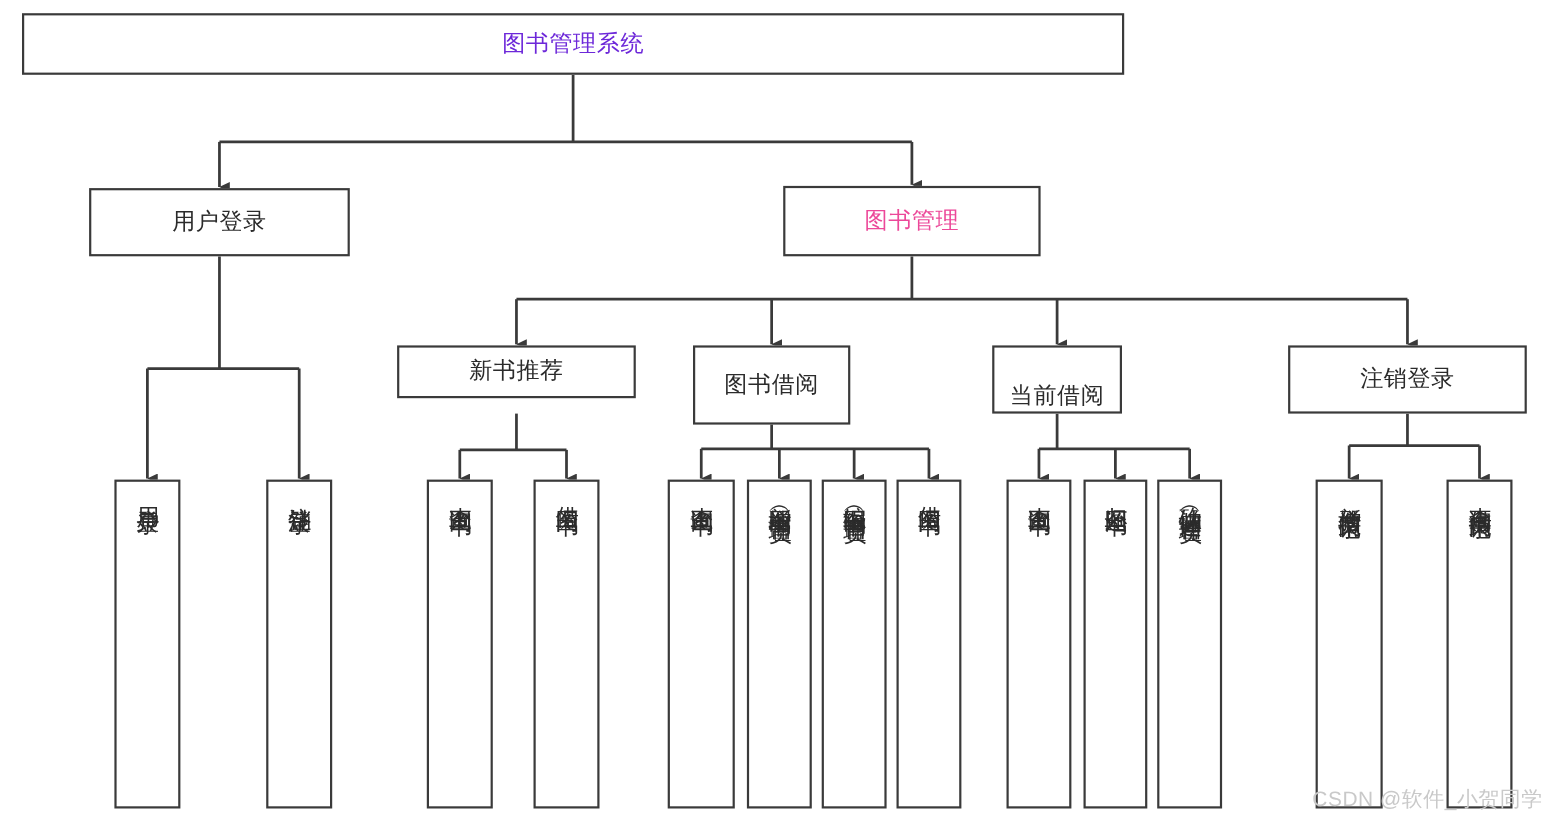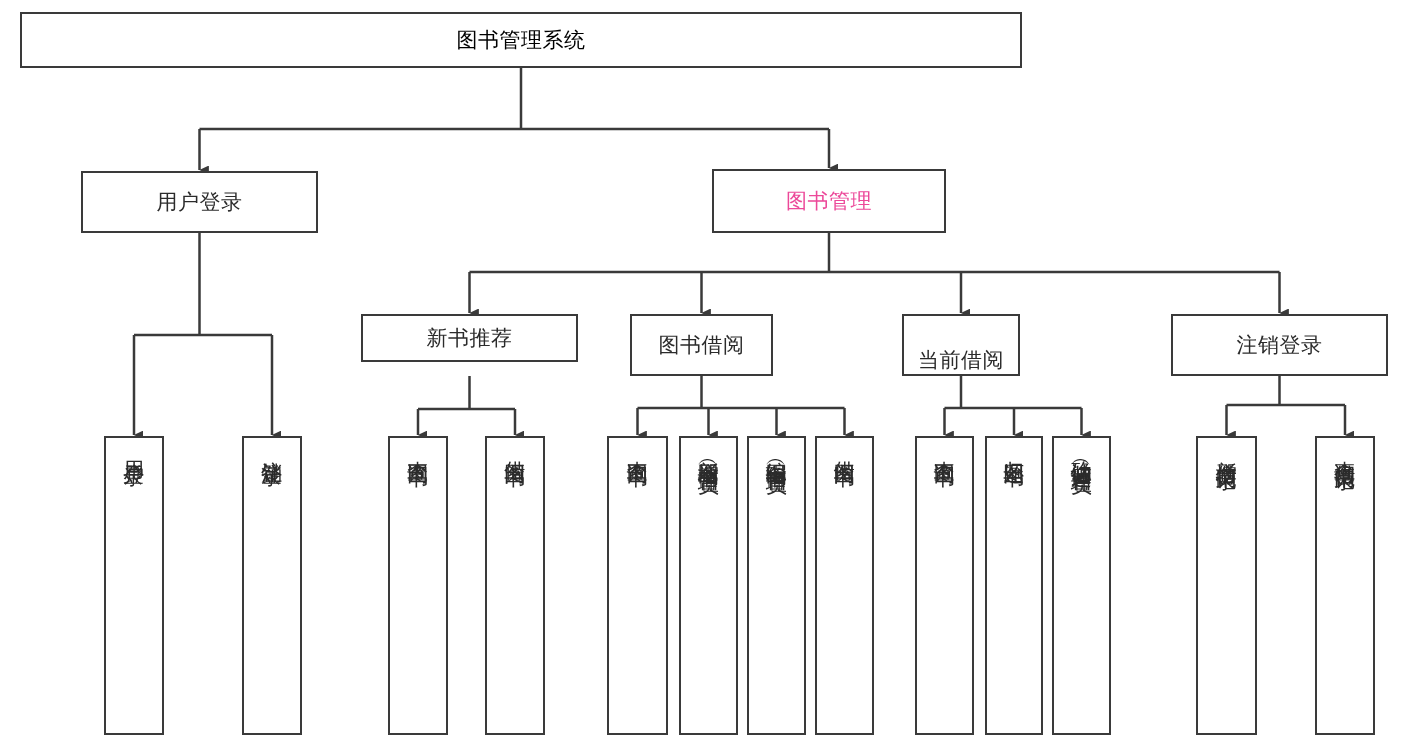--- a/index.html
+++ b/index.html
@@ -104,32 +104,32 @@
         <line x1="1014" y1="408" x2="1014" y2="435" stroke="#3a3a3a" stroke-width="2.5" marker-end="url(#arrowhead)"></line>
         <line x1="1081.5" y1="408" x2="1081.5" y2="435" stroke="#3a3a3a" stroke-width="2.5" marker-end="url(#arrowhead)"></line>
         <line x1="1279.5" y1="376" x2="1279.5" y2="405" stroke="#3a3a3a" stroke-width="2.5"></line>
         <line x1="1226.5" y1="405" x2="1345" y2="405" stroke="#3a3a3a" stroke-width="2.5"></line>
         <line x1="1226.5" y1="405" x2="1226.5" y2="435" stroke="#3a3a3a" stroke-width="2.5" marker-end="url(#arrowhead)"></line>
         <line x1="1345" y1="405" x2="1345" y2="435" stroke="#3a3a3a" stroke-width="2.5" marker-end="url(#arrowhead)"></line>
       </g>
   </svg>
   <div id="node-layer">
       <div class="node" style="left: 20px; top: 12px; width: 1002px; height: 56px; border-color: rgb(58, 58, 58); background: rgb(255, 255, 255);">
-        <span class="node-label" style="color: #000000;">图书管理系统</span>
+        <span class="node-label" style="color: #6d28d9;">图书管理系统</span>
       </div>
       <div class="node" style="left: 81px; top: 171px; width: 237px; height: 62px; border-color: rgb(58, 58, 58); background: rgb(255, 255, 255);">
         <span class="node-label" style="color: rgb(43, 43, 43);">用户登录</span>
       </div>
       <div class="node" style="left: 712px; top: 169px; width: 234px; height: 64px; border-color: rgb(58, 58, 58); background: rgb(255, 255, 255);">
         <span class="node-label" style="color: #ec4899; text-align: center;">图书管理</span>
       </div>
       <div class="node" style="left: 361px; top: 314px; width: 217px; height: 48px; border-color: rgb(58, 58, 58); background: rgb(255, 255, 255);">
         <span class="node-label" style="color: rgb(43, 43, 43);">新书推荐</span>
       </div>
-      <div class="node" style="left: 630px; top: 314px; width: 143px; height: 62px; border-color: rgb(58, 58, 58); background: rgb(255, 255, 255);">
+      <div class="node" style="left: 630px; top: 314px; width: 143px; height: 72px; border-color: rgb(58, 58, 58); background: rgb(255, 255, 255);">
         <span class="node-label" style="color: rgb(43, 43, 43);">图书借阅</span>
       </div>
       <div class="node" style="left: 902px; top: 314px; width: 118px; height: 62px; border-color: rgb(58, 58, 58); background: rgb(255, 255, 255);">
         <span class="node-label" style="color: rgb(43, 43, 43); margin-top: 30px;">当前借阅</span>
       </div>
       <div class="node" style="left: 1171px; top: 314px; width: 217px; height: 62px; border-color: rgb(58, 58, 58); background: rgb(255, 255, 255);">
         <span class="node-label" style="color: rgb(43, 43, 43);">注销登录</span>
       </div>
       <div class="node leaf" style="left: 104px; top: 436px; width: 60px; height: 299px; border-color: rgb(58, 58, 58); background: rgb(255, 255, 255);">
         <span class="node-label" style="color: rgb(43, 43, 43);">用户登录</span>
@@ -164,13 +164,14 @@
       <div class="node leaf" style="left: 1052px; top: 436px; width: 59px; height: 299px; border-color: rgb(58, 58, 58); background: rgb(255, 255, 255);">
         <span class="node-label" style="color: rgb(43, 43, 43);">确认归还（管理员）</span>
       </div>
       <div class="node leaf" style="left: 1196px; top: 436px; width: 61px; height: 299px; border-color: rgb(58, 58, 58); background: rgb(255, 255, 255);">
         <span class="node-label" style="color: rgb(43, 43, 43);">新增借阅记录</span>
       </div>
       <div class="node leaf" style="left: 1315px; top: 436px; width: 60px; height: 299px; border-color: rgb(58, 58, 58); background: rgb(255, 255, 255);">
         <span class="node-label" style="color: rgb(43, 43, 43);">查询借阅记录</span>
       </div>
     </div>
+  <div class="watermark" style="left: 1193px; top: 714px; color: rgb(201, 201, 201);">CSDN @软件_小贺同学</div>
 </div>
 
 </body></html>

